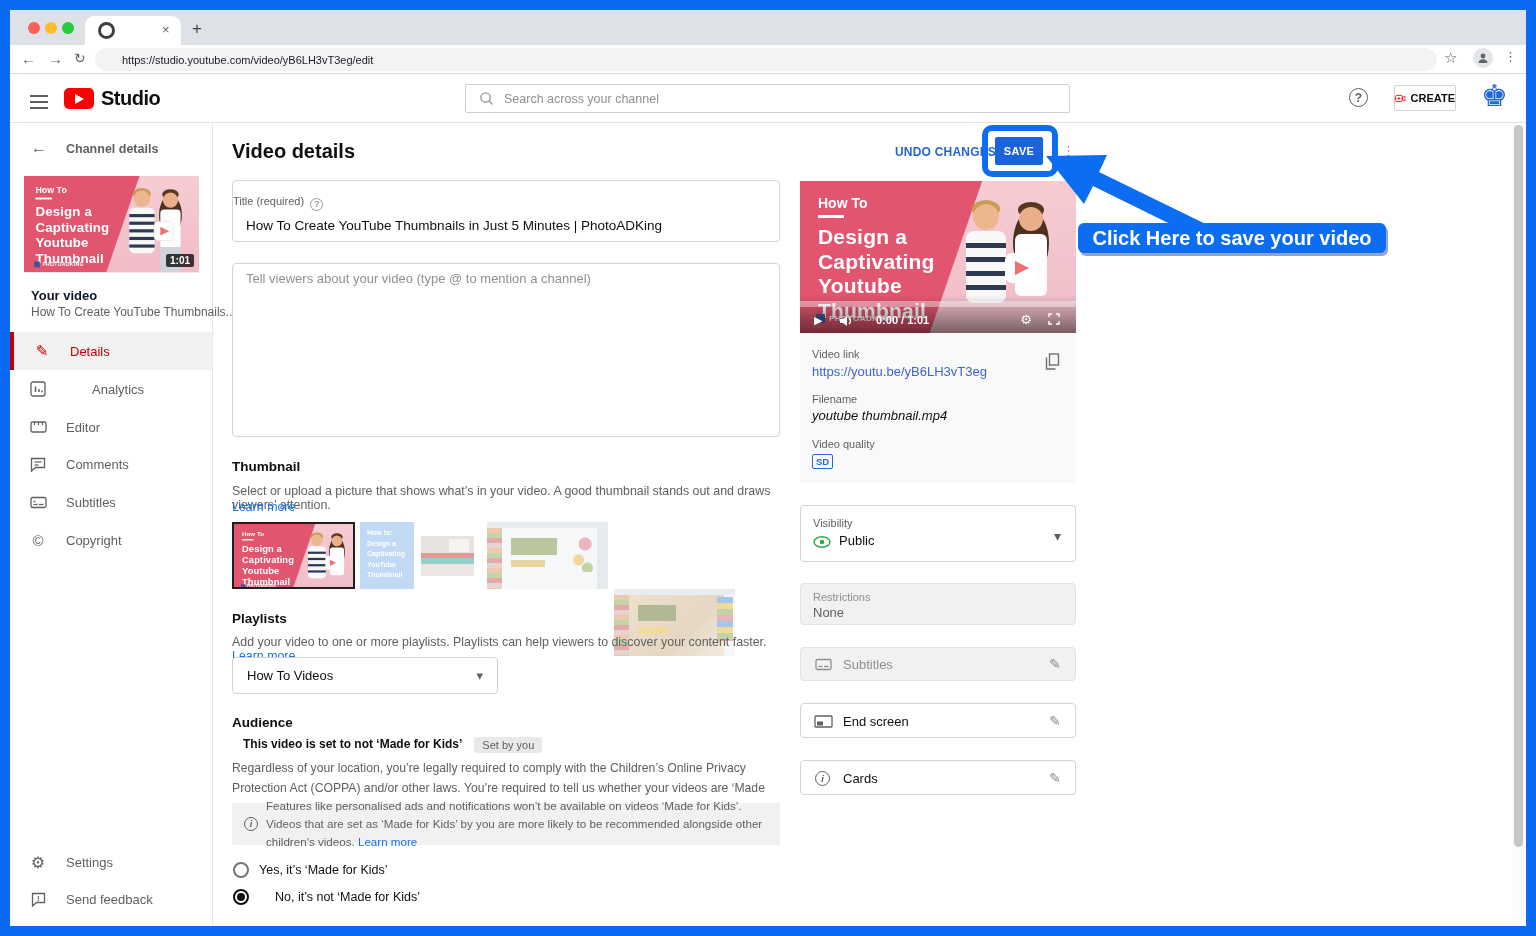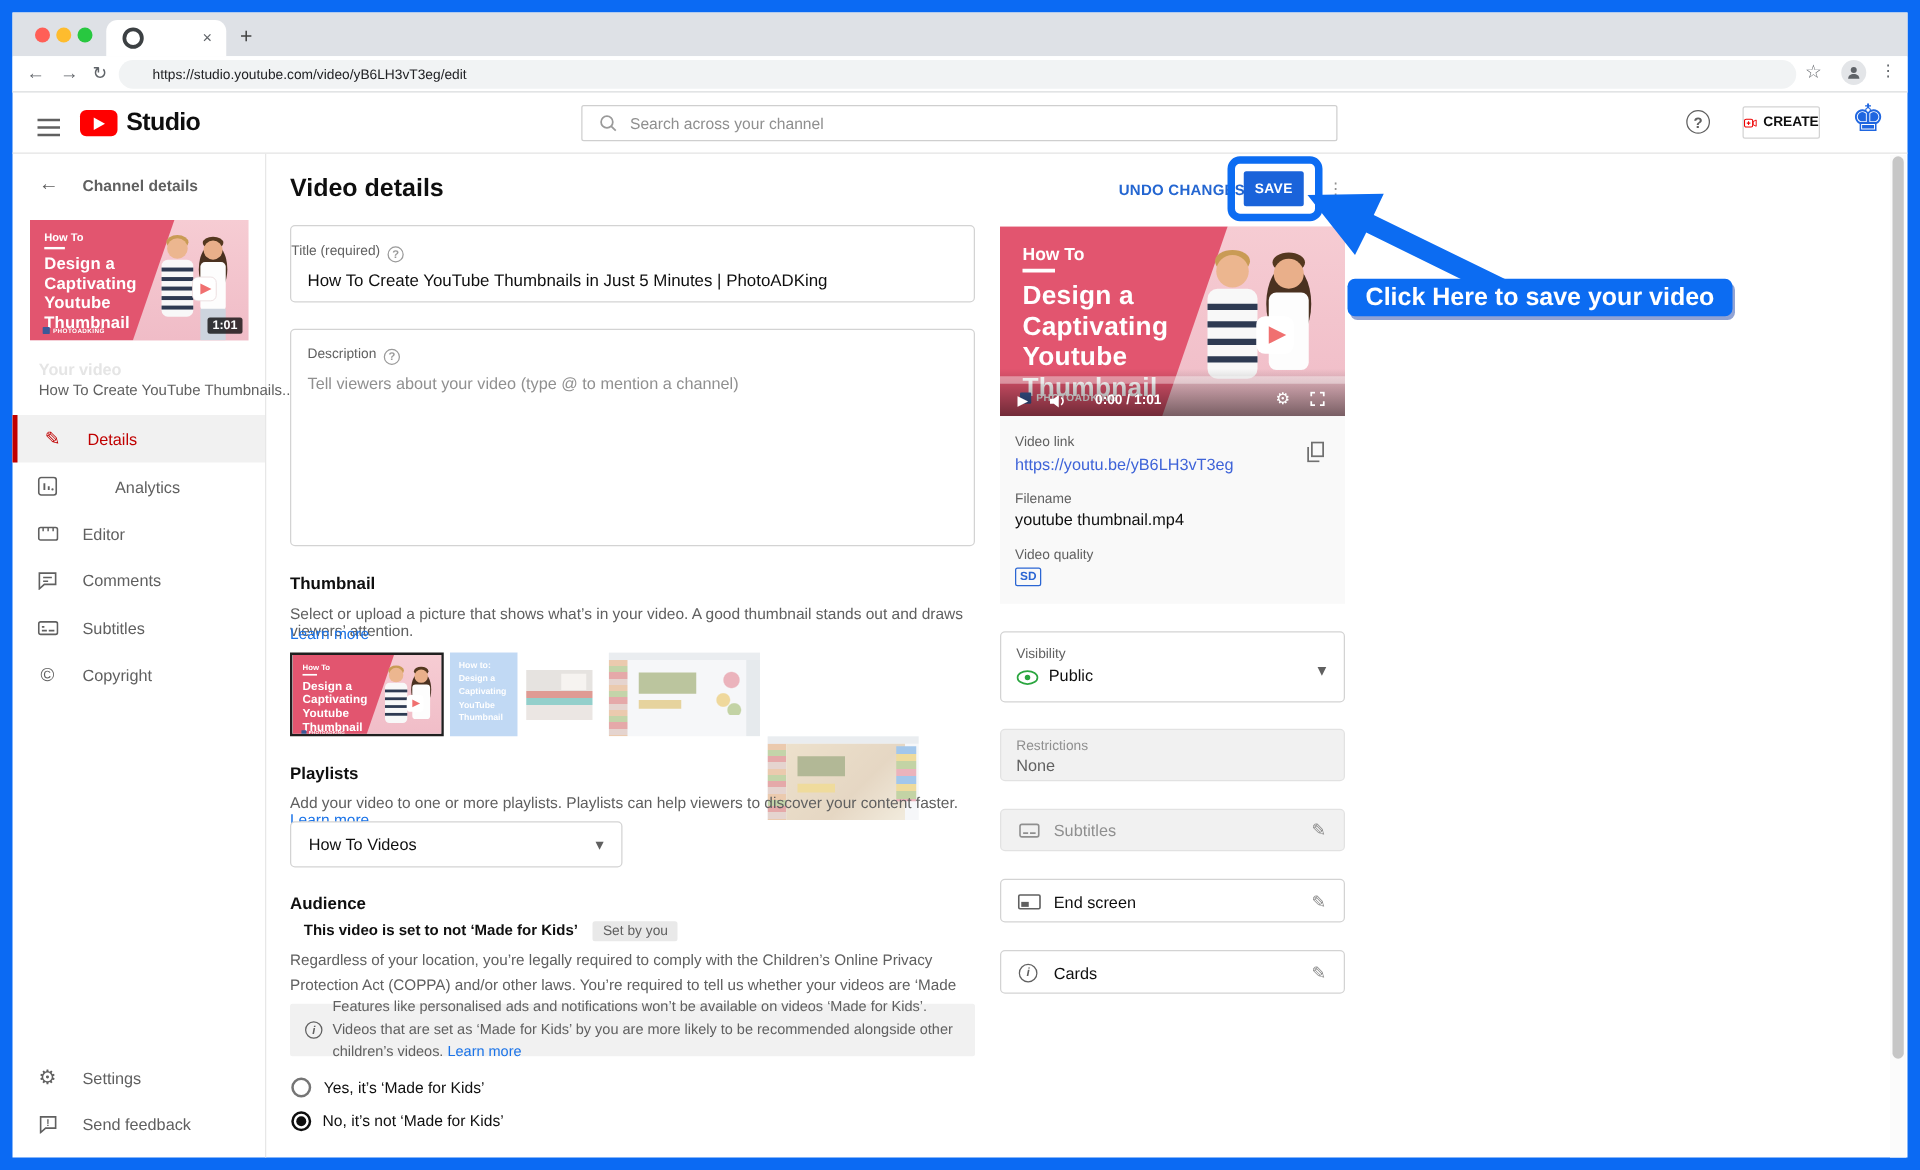--- a/index.html
+++ b/index.html
@@ -170,21 +170,21 @@
         <div>Thumbnail</div>
     </div>
     <div class="thumb-brand">
         <i></i>
         <span>PHOTOADKING</span>
       </div>
   </div>
   <div class="dur-badge">1:01</div>
 </div>
 
-<div class="abs" style="left:31px;top:288px;font-size:13px;font-weight:700;color:#e5e5e5;">Your video</div>
+<div class="abs" style="left:31px;top:288px;font-size:13px;font-weight:700;color:#0f172a;">Your video</div>
 <div class="abs" style="left:31px;top:305px;font-size:12px;color:#606060;">How To Create YouTube Thumbnails...</div>
 
 <div class="abs sideitem active" style="top:332px;">
   <span class="ic" style="color:#c00000;font-size:15px;">✎</span>
   <span class="lb">Details</span>
 </div>
 <div class="abs sideitem" style="top:370px;gap:26px;">
   <span class="ic">
     <svg width="16" height="16" viewBox="0 0 16 16">
         <rect x="1" y="1" width="14" height="14" rx="2" fill="none" stroke="#606060" stroke-width="1.3"></rect>
@@ -251,23 +251,20 @@
 <div class="abs" style="left:1062px;top:143px;color:#909090;font-size:13px;">⋮</div>
 
 <div class="abs fieldbox" style="left:232px;top:180px;width:548px;height:62px;">
   <div style="margin:10px 0 0 0;">
     <span class="fieldlabel">Title (required)</span><span class="qmark">?</span>
   </div>
   <div style="margin:7px 0 0 13px;font-size:13.5px;color:#0f0f0f;">How To Create YouTube Thumbnails in Just 5 Minutes | PhotoADKing</div>
 </div>
 
 <div class="abs fieldbox" style="left:232px;top:263px;width:548px;height:174px;">
-  <div style="margin:9px 0 0 13px;">
-    <span class="fieldlabel">Description</span><span class="qmark">?</span>
-  </div>
   <div style="margin:7px 0 0 13px;font-size:13px;color:#909090;">Tell viewers about your video (type @ to mention a channel)</div>
 </div>
 
 <div class="abs h13" style="left:232px;top:459px;">Thumbnail</div>
 <div class="abs gray12" style="left:232px;top:484px;width:545px;">Select or upload a picture that shows what’s in your video. A good thumbnail stands out and draws viewers’ attention.</div>
 <div class="abs link" style="left:232px;top:500px;font-size:12.4px;">Learn more</div>
 
 <div class="abs" style="left:232px;top:522px;width:123px;height:67px;border:2px solid #1f1f1f;box-sizing:border-box;overflow:hidden;">
   <div class="thumb-base" style="transform:scale(0.4457);">
     <div class="thumb-poly"></div>
@@ -353,21 +350,21 @@
   <span style="margin:0 8px 0 12px;width:14px;height:14px;border:1.3px solid #606060;border-radius:50%;color:#606060;font-size:9px;display:flex;align-items:center;justify-content:center;flex:0 0 auto;box-sizing:border-box;font-style:italic;font-weight:700;">i</span>
   <span style="font-size:11.6px;color:#606060;line-height:1.55;width:500px;">
     <span>Features like personalised ads and notifications won’t be available on videos ‘Made for Kids’. Videos that are set as ‘Made for Kids’ by you are more likely to be recommended alongside other children’s videos.</span>
     <span class="link">Learn more</span>
   </span>
 </div>
 <div class="abs" style="left:233px;top:862px;display:flex;align-items:center;gap:10px;">
   <span class="radio"></span>
   <span style="font-size:12.5px;color:#0f0f0f;">Yes, it’s ‘Made for Kids’</span>
 </div>
-<div class="abs" style="left:233px;top:889px;display:flex;align-items:center;gap:9px;">
+<div class="abs" style="left:233px;top:889px;display:flex;align-items:center;gap:26px;">
   <span class="radio sel"></span>
   <span style="font-size:12.5px;color:#0f0f0f;">No, it’s not ‘Made for Kids’</span>
 </div>
 
 <div class="abs" style="left:800px;top:181px;width:276px;height:152px;overflow:hidden;">
   <div class="thumb-base">
     <div class="thumb-poly"></div>
     <svg width="150" height="152" viewBox="0 0 120 152" style="position:absolute;right:0;top:0;">
       <ellipse cx="45" cy="28" rx="14" ry="9" fill="#c99b55"></ellipse>
         <circle cx="45" cy="36" r="13" fill="#ecb68f"></circle>
@@ -410,21 +407,21 @@
 </div>
 
 <div class="abs" style="left:800px;top:333px;width:276px;height:150px;background:#f9f9f9;">
   <div class="minilabel" style="position:absolute;left:12px;top:15px;">Video link</div>
   <div style="position:absolute;left:12px;top:31px;font-size:13px;color:#3e63d8;">https://youtu.be/yB6LH3vT3eg</div>
   <svg width="15" height="17" viewBox="0 0 15 17" style="position:absolute;right:16px;top:20px;">
       <rect x="4.5" y="1" width="9" height="11" fill="none" stroke="#707070" stroke-width="1.4"></rect>
       <path d="M10.5 16H1.5V4.5" fill="none" stroke="#707070" stroke-width="1.4"></path>
     </svg>
   <div class="minilabel" style="position:absolute;left:12px;top:60px;">Filename</div>
-  <div style="position:absolute;left:12px;top:75px;font-size:13px;color:#0f0f0f;">youtube thumbnail.mp4</div>
+  <div style="position:absolute;left:12px;top:75px;font-size:13px;color:#0f0f0f;font-style:italic;">youtube thumbnail.mp4</div>
   <div class="minilabel" style="position:absolute;left:12px;top:105px;">Video quality</div>
   <span class="sd-badge" style="position:absolute;left:12px;top:121px;">SD</span>
 </div>
 
 <div class="abs rcard" style="top:505px;height:57px;">
   <div class="minilabel" style="position:absolute;left:12px;top:11px;">Visibility</div>
   <svg width="18" height="12" viewBox="0 0 18 12" style="position:absolute;left:12px;top:30px;">
       <ellipse cx="9" cy="6" rx="8" ry="5.2" fill="none" stroke="#2ba640" stroke-width="1.4"></ellipse>
       <circle cx="9" cy="6" r="2.2" fill="#2ba640"></circle>
     </svg>

